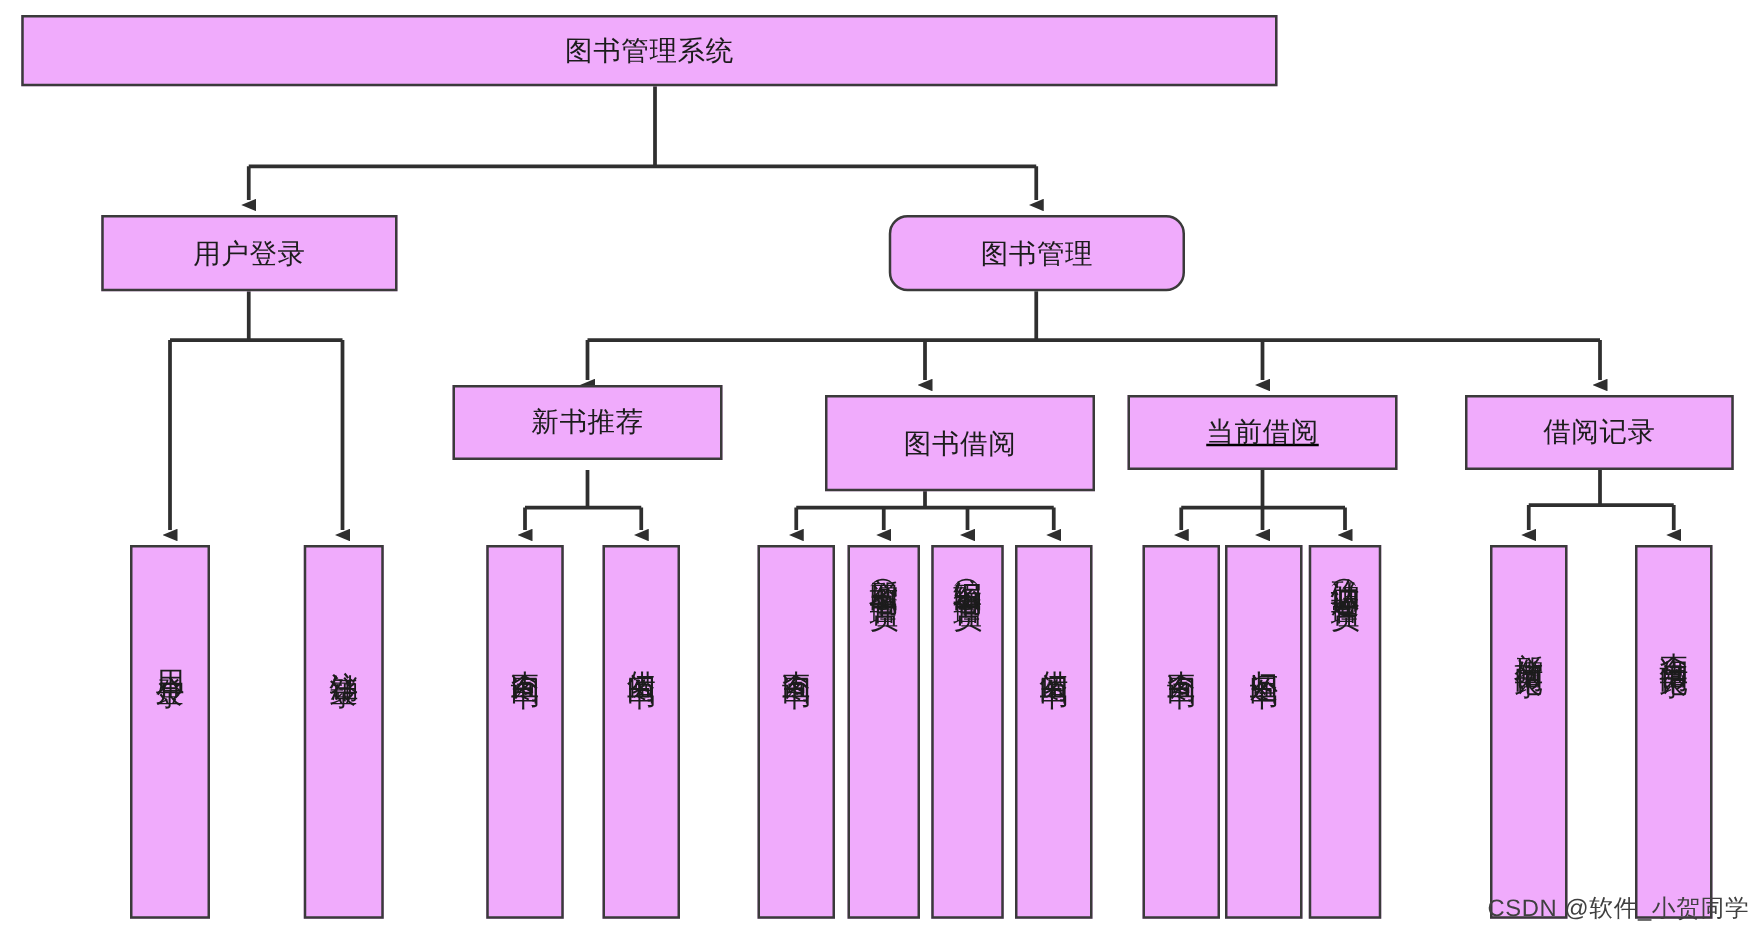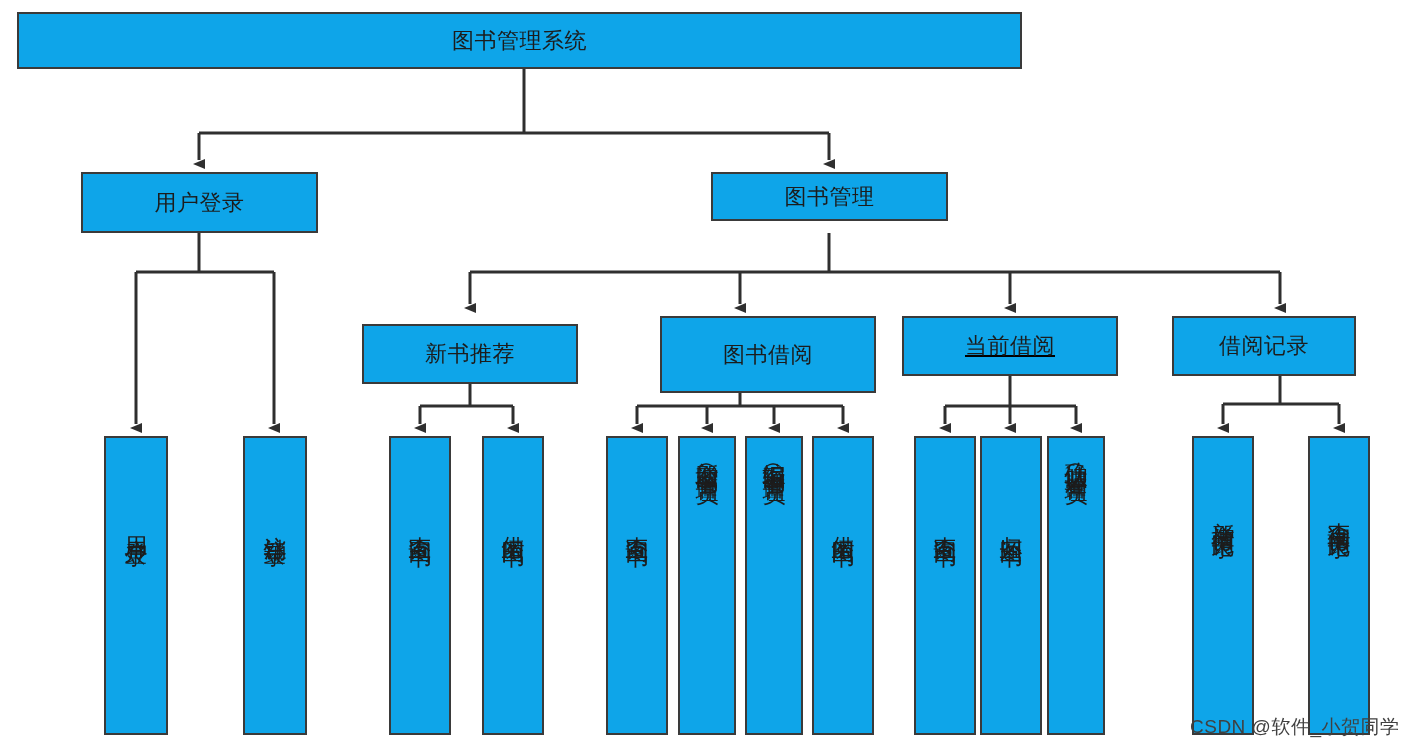--- a/index.html
+++ b/index.html
@@ -23,21 +23,21 @@
     position: absolute;
     left: 0;
     top: 0;
     width: 1405px;
     height: 747px;
     pointer-events: none;
   }
   .node {
     position: absolute;
     box-sizing: border-box;
-    background: #0ea5e9;
+    background: #f0abfc;
     border: 2px solid #3a3a3a;
     display: flex;
     align-items: center;
     justify-content: center;
     overflow: hidden;
   }
   .node .label {
     color: #1c1c1c;
     text-align: center;
     line-height: 1.18;
@@ -134,34 +134,34 @@
     </g>
   </svg>
 
   <div class="node root horizontal" style="left:17px; top:12px; width:1005px; height:57px;">
     <span class="label">图书管理系统</span>
   </div>
 
   <div class="node horizontal" style="left:81px; top:172px; width:237px; height:61px;">
     <span class="label">用户登录</span>
   </div>
-  <div class="node horizontal" style="left:711px; top:172px; width:237px; height:49px;">
+  <div class="node horizontal" style="left:711px; top:172px; width:237px; height:61px;border-radius:15px;">
     <span class="label">图书管理</span>
   </div>
 
-  <div class="node horizontal" style="left:362px; top:324px; width:216px; height:60px;">
+  <div class="node horizontal" style="left:362px; top:308px; width:216px; height:60px;">
     <span class="label">新书推荐</span>
   </div>
   <div class="node horizontal" style="left:660px; top:316px; width:216px; height:77px;">
     <span class="label">图书借阅</span>
   </div>
   <div class="node horizontal" style="left:902px; top:316px; width:216px; height:60px;text-decoration:underline;">
     <span class="label">当前借阅</span>
   </div>
-  <div class="node horizontal" style="left:1172px; top:316px; width:184px; height:60px;">
+  <div class="node horizontal" style="left:1172px; top:316px; width:215px; height:60px;">
     <span class="label">借阅记录</span>
   </div>
 
   <div class="node vertical mid" style="left:104px; top:436px; width:64px; height:299px;">
     <span class="label">用户登录</span>
   </div>
   <div class="node vertical mid" style="left:243px; top:436px; width:64px; height:299px;">
     <span class="label">注销登录</span>
   </div>
 

